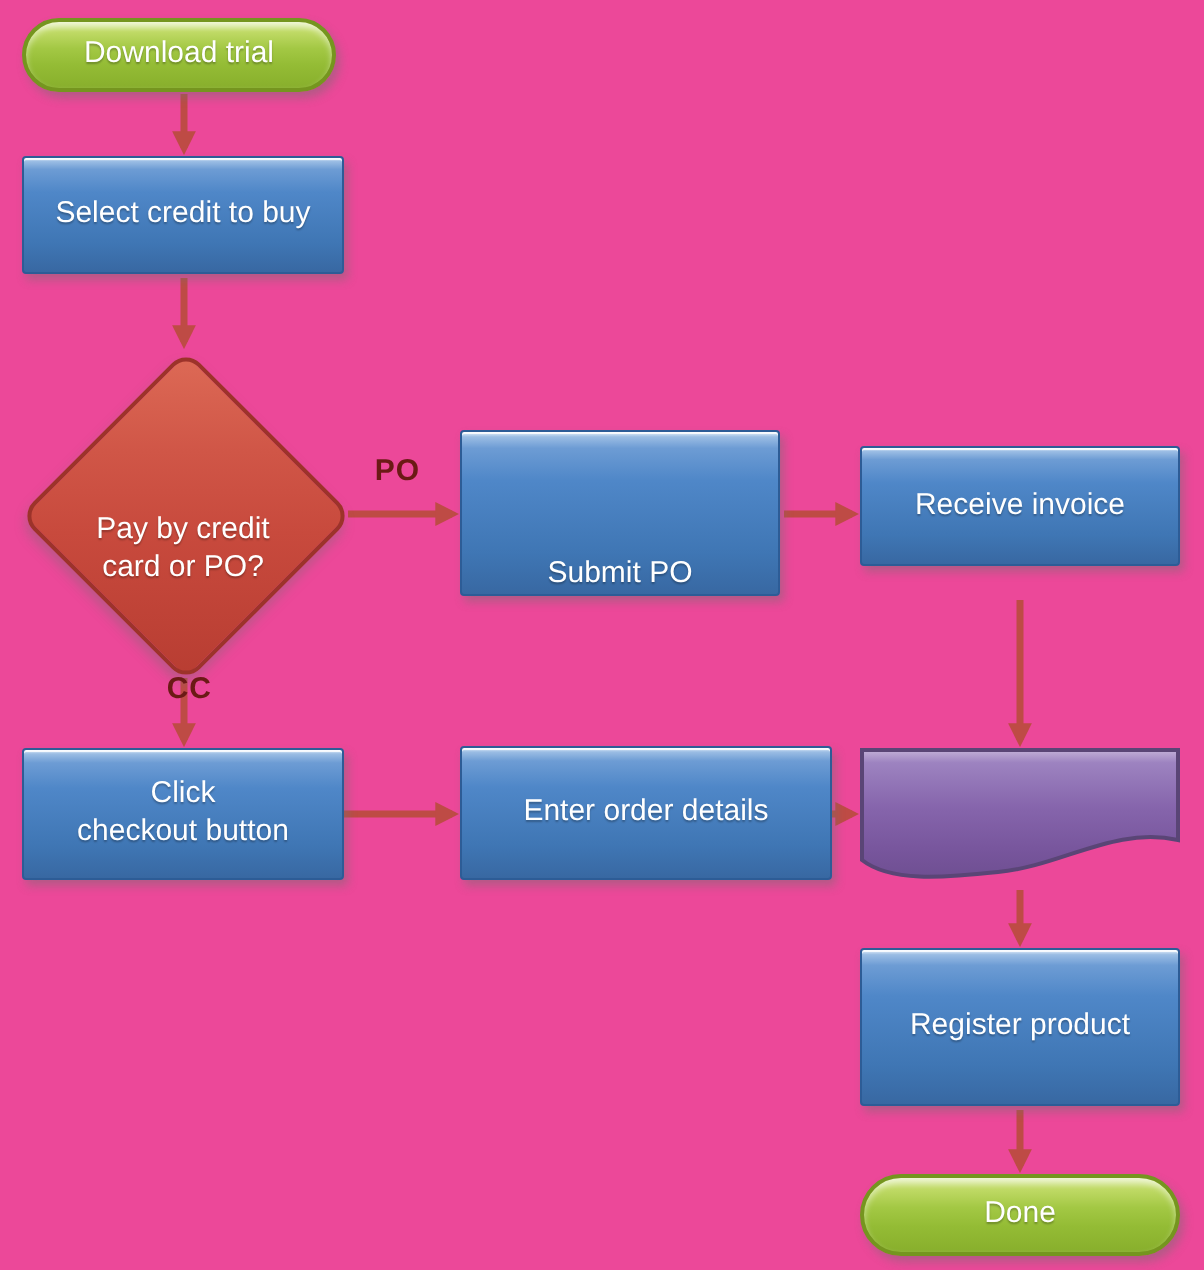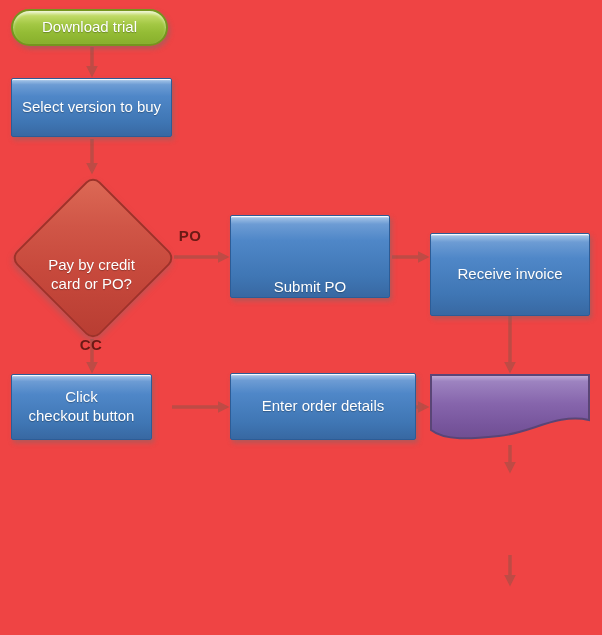--- a/index.html
+++ b/index.html
@@ -1,17 +1,17 @@
 <!DOCTYPE html>
 <html><head>
 <meta charset="utf-8">
 <style>
   html,body{margin:0;padding:0;background:#ffffff;}
   #canvas{
-    position:relative;width:602px;height:635px;background:#ef4444;overflow:hidden;
+    position:relative;width:602px;height:635px;background:#ec4899;overflow:hidden;
     font-family:"Liberation Sans", sans-serif;
   }
   #arrows{position:absolute;left:0;top:0;width:602px;height:635px;pointer-events:none;}
   .node{position:absolute;display:flex;align-items:center;justify-content:center;box-sizing:border-box;}
   .label{
     color:#ffffff;font-size:15px;line-height:1.25;text-align:center;white-space:pre-line;
     text-shadow:0 1px 1px rgba(0,0,0,0.28);
   }
   .process{
     background:linear-gradient(180deg,#e8f1fa 0%,#9bbde4 3%,#6d9cd4 10%,#4f87c8 30%,#3f76b4 75%,#3868a2 100%);
@@ -27,21 +27,21 @@
     position:absolute;left:34px;top:199px;width:114px;height:114px;
     transform:rotate(45deg);
     background:linear-gradient(135deg,#dd6a56 0%,#d05647 30%,#c84a3d 55%,#b83d32 100%);
     border:2px solid #9c332a;border-radius:10px;
     box-shadow:2px 3px 6px rgba(110,110,110,0.4);
   }
   .diamond-label{position:absolute;left:24px;top:233px;width:135px;display:flex;justify-content:center;margin-top:23px;}
   .doc-label{position:absolute;left:434px;top:381px;width:152px;display:flex;justify-content:center;}
   .edge-label{
     position:absolute;font-size:15px;color:#6b1a15;font-weight:bold;
-    letter-spacing:0.5px;text-align:center;
+    letter-spacing:0.5px;text-align:right;
   }
 </style>
 </head>
 <body>
 
 <div id="canvas">
 
   <svg id="arrows" viewBox="0 0 602 635">
     <defs>
       <marker id="ah" viewBox="0 0 10 10" refX="7" refY="5" markerWidth="3.4" markerHeight="3.4" orient="auto-start-reverse">
@@ -65,49 +65,55 @@
     <line x1="392" y1="407" x2="426" y2="407" stroke="#be4b45" stroke-width="3.5" marker-end="url(#ah)"></line>
     <line x1="510" y1="445" x2="510" y2="470" stroke="#be4b45" stroke-width="3.5" marker-end="url(#ah)"></line>
     <line x1="510" y1="555" x2="510" y2="583" stroke="#be4b45" stroke-width="3.5" marker-end="url(#ah)"></line>
   </svg>
 
   <div class="node terminator" style="left:11px;top:9px;width:157px;height:37px;border-radius:19px;">
     <span class="label">Download trial</span>
   </div>
 
   <div class="node process" style="left:11px;top:78px;width:161px;height:59px;">
-    <span class="label">Select version to buy</span>
+    <span class="label">Select credit to buy</span>
   </div>
 
   <div class="diamond"></div>
   <div class="diamond-label">
     <span class="label">Pay by credit
 card or PO?</span>
   </div>
 
   <div class="edge-label" style="left:170px;top:227px;width:40px;">PO</div>
 
   <div class="edge-label" style="left:76px;top:336px;width:30px;">CC</div>
 
   <div class="node process" style="left:230px;top:215px;width:160px;height:83px;align-items:flex-end;">
     <span class="label">Submit PO</span>
   </div>
 
-  <div class="node process" style="left:430px;top:233px;width:160px;height:83px;">
+  <div class="node process" style="left:430px;top:223px;width:160px;height:60px;">
     <span class="label">Receive invoice</span>
   </div>
 
-  <div class="node process" style="left:11px;top:374px;width:141px;height:66px;">
+  <div class="node process" style="left:11px;top:374px;width:161px;height:66px;">
     <span class="label">Click
 checkout button</span>
   </div>
 
   <div class="node process" style="left:230px;top:373px;width:186px;height:67px;">
     <span class="label">Enter order details</span>
   </div>
 
   <svg style="position:absolute;left:429px;top:373px;" width="162" height="72" viewBox="0 0 162 72">
     <path d="M2,2 H160 V47 C128,40 102,60 70,63 C42,66 16,68 2,57 Z" fill="url(#gradPurple)" stroke="#5a4576" stroke-width="2"></path>
   </svg>
 
+  <div class="node process" style="left:430px;top:474px;width:160px;height:79px;">
+    <span class="label">Register product</span>
+  </div>
 
+  <div class="node terminator" style="left:430px;top:587px;width:160px;height:41px;border-radius:21px;">
+    <span class="label">Done</span>
+  </div>
 
 </div>
 
 </body></html>

